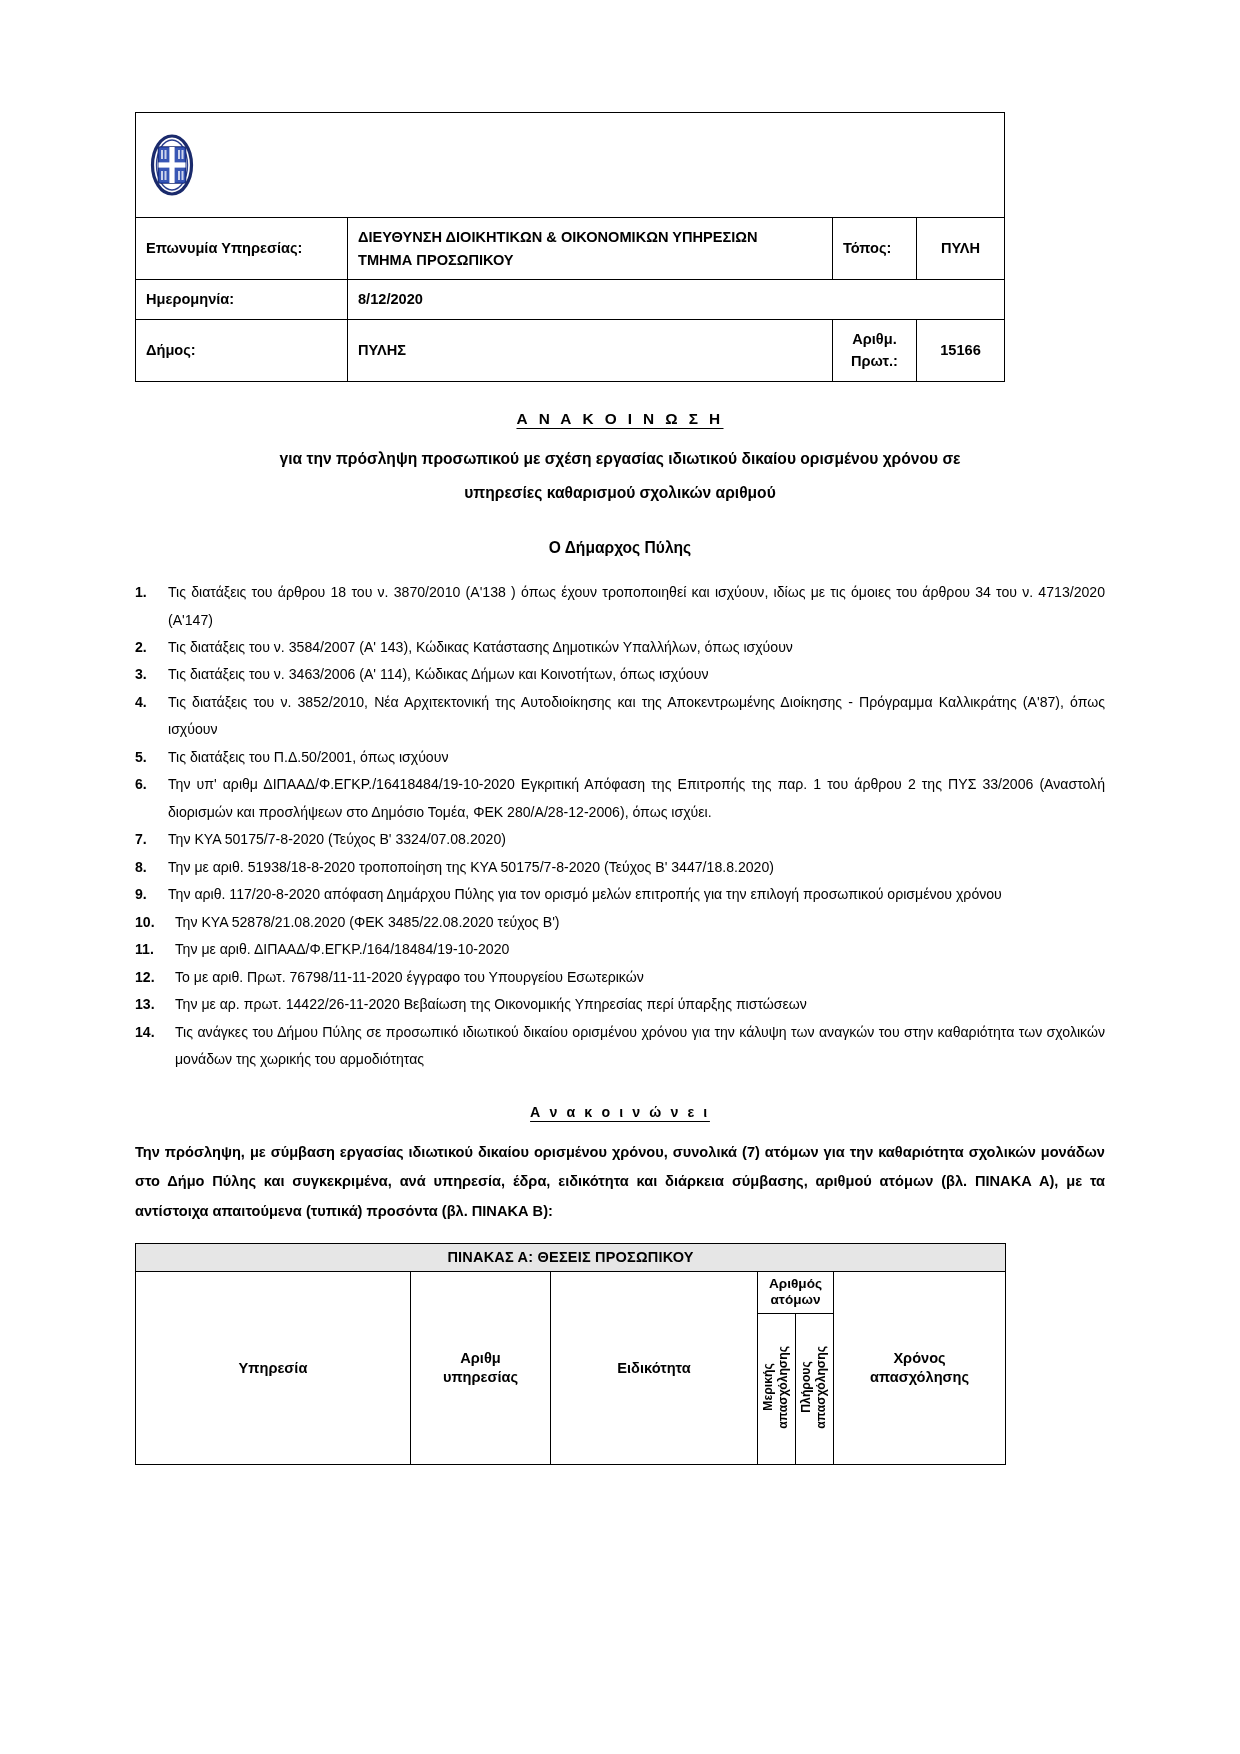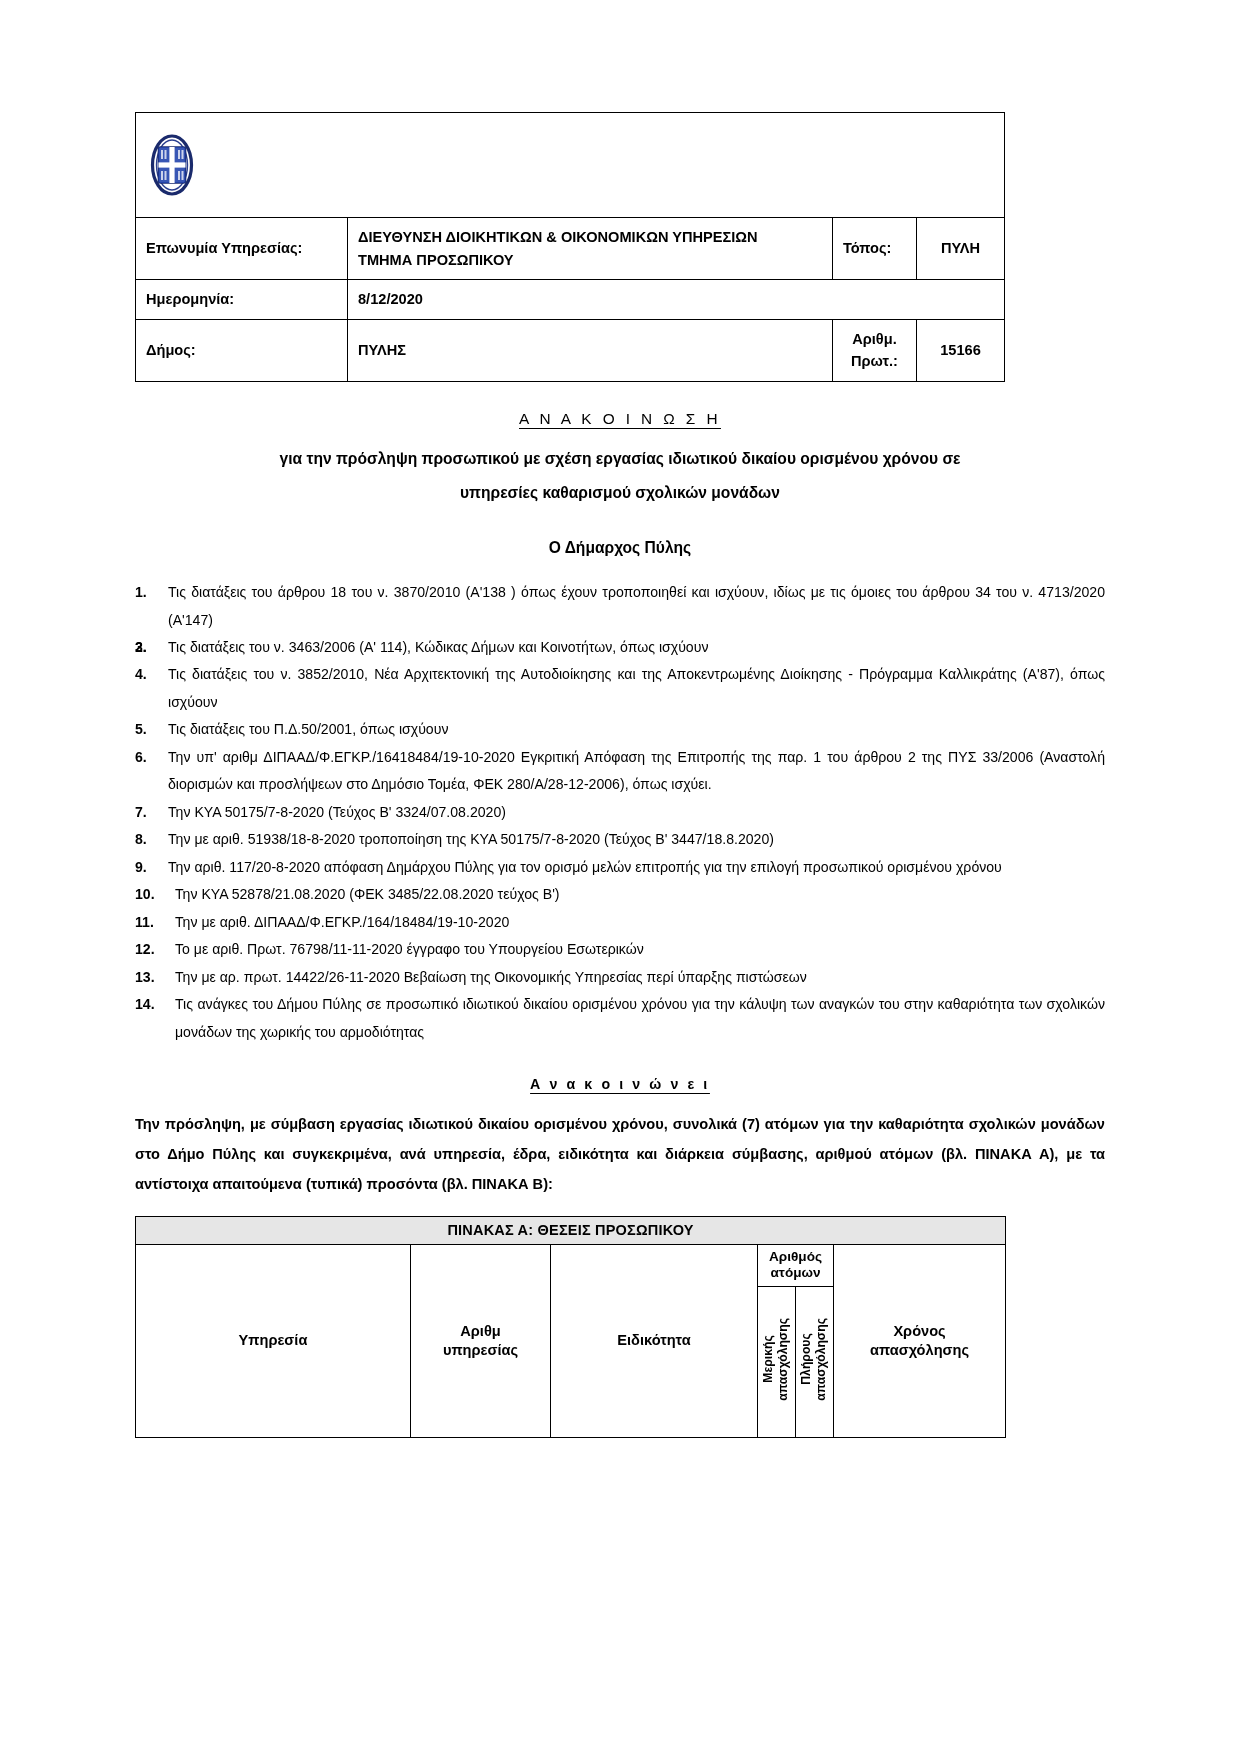--- a/index.html
+++ b/index.html
@@ -51,21 +51,21 @@
   .cell-label { width: 212px; }
   .cell-value-wide { }
   .cell-topos-label { width: 84px; text-align: left; }
   .cell-topos-value { width: 88px; text-align: center; }
   .cell-arith-label { width: 128px; text-align: center; }
   .cell-arith-value { width: 88px; text-align: center; }
   .two-line-cell { line-height: 2.15; }
   .title-main {
     text-align: center;
     font-size: 15.4px;
-    font-weight: normal;
+    font-weight: bold;
     letter-spacing: 3.4px;
     text-decoration: underline;
     text-underline-offset: 4px;
     margin: 28px 0 0 0;
   }
   .title-sub {
     text-align: center;
     font-size: 15.6px;
     font-weight: bold;
     line-height: 2.15;
@@ -239,31 +239,32 @@
         <td>ΠΥΛΗΣ</td>
         <td class="cell-arith-label">Αριθμ. Πρωτ.:</td>
         <td class="cell-arith-value">15166</td>
       </tr>
     </tbody>
   </table>
 
   <div class="title-main">Α Ν Α Κ Ο Ι Ν Ω Σ Η</div>
   <div class="title-sub">
     <div>για την πρόσληψη προσωπικού με σχέση εργασίας ιδιωτικού δικαίου ορισμένου χρόνου σε</div>
-    <div>υπηρεσίες καθαρισμού σχολικών μονάδων</div>
+    <div>υπηρεσίες καθαρισμού σχολικών αριθμού</div>
   </div>
   <div class="title-mayor">Ο Δήμαρχος Πύλης</div>
 
   <ol class="law-list">
     <li>
       <span class="num">1.</span>
       <span class="li-justify">Τις διατάξεις του άρθρου 18 του ν. 3870/2010 (Α'138 ) όπως έχουν τροποποιηθεί και ισχύουν, ιδίως με τις όμοιες του άρθρου 34 του ν. 4713/2020 (Α'147)</span>
     </li>
     <li>
       <span class="num">2.</span>
+      <span>Τις διατάξεις του ν. 3584/2007 (Α' 143), Κώδικας Κατάστασης Δημοτικών Υπαλλήλων, όπως ισχύουν</span>
     </li>
     <li>
       <span class="num">3.</span>
       <span>Τις διατάξεις του ν. 3463/2006 (Α' 114), Κώδικας Δήμων και Κοινοτήτων, όπως ισχύουν</span>
     </li>
     <li>
       <span class="num">4.</span>
       <span class="li-justify">Τις διατάξεις του ν. 3852/2010, Νέα Αρχιτεκτονική της Αυτοδιοίκησης και της Αποκεντρωμένης Διοίκησης - Πρόγραμμα Καλλικράτης (Α'87), όπως ισχύουν</span>
     </li>
     <li>

